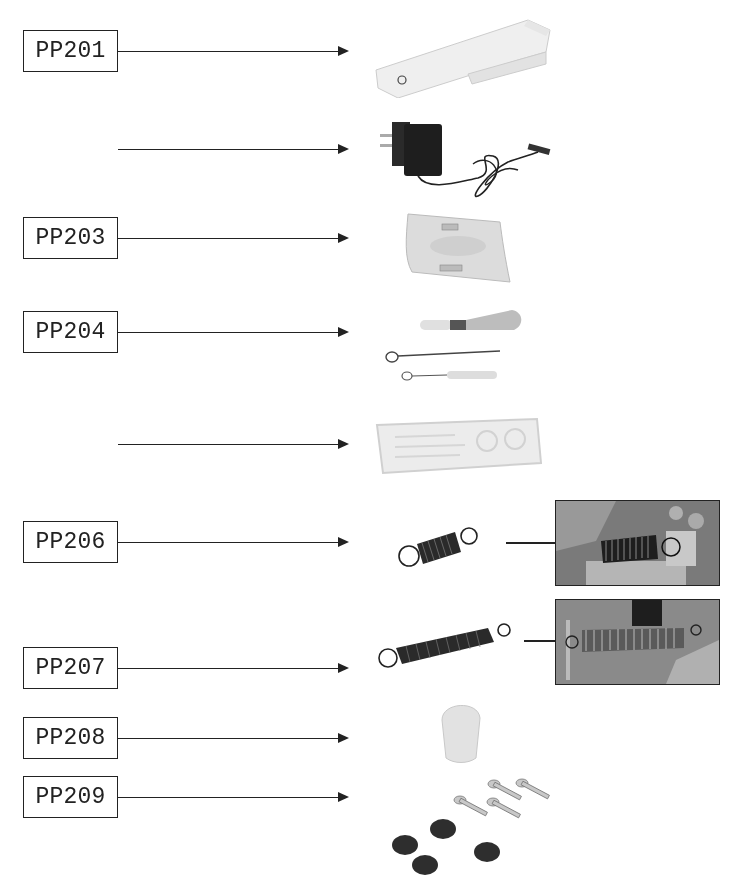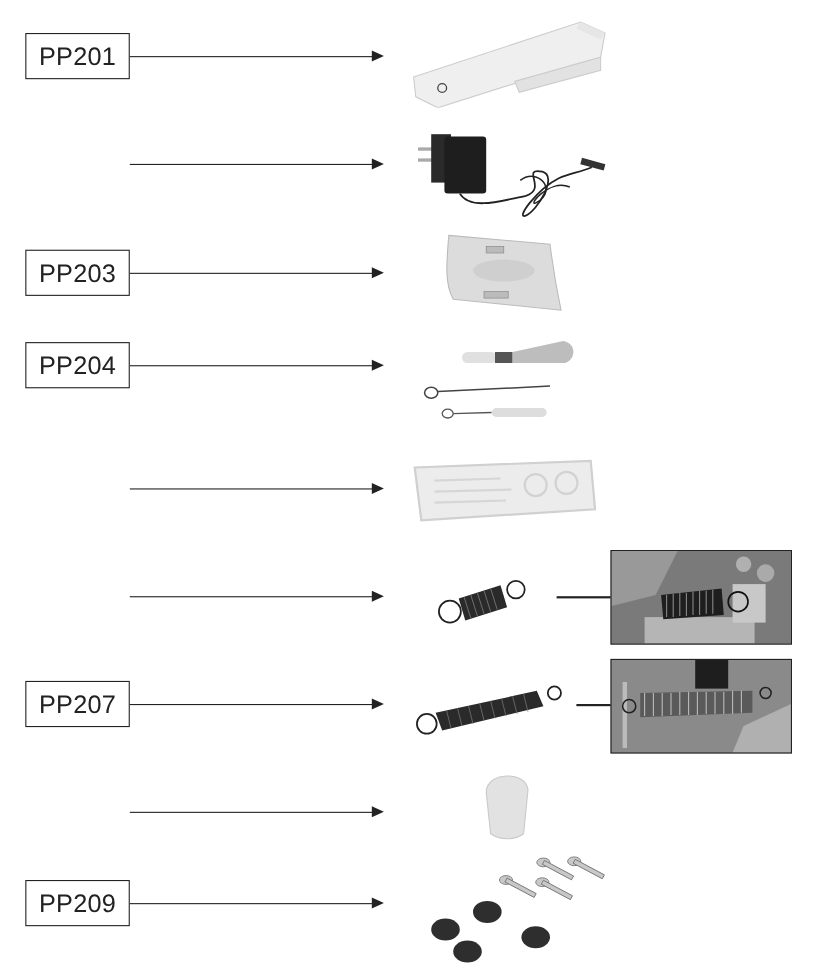--- a/index.html
+++ b/index.html
@@ -1,17 +1,17 @@
 <!DOCTYPE html>
 <html><head>
 <meta charset="utf-8">
 <style>
   html, body { margin:0; padding:0; background:#ffffff; }
   body { width:739px; height:890px; position:relative; overflow:hidden; font-family:"Liberation Sans", sans-serif; }
-  .row { position:absolute; left:0; width:739px; height:44px; }
+  .row { position:absolute; left:0; width:739px; height:44px;font-family:Liberation Mono, monospace; }
   .label-box { position:absolute; left:23px; top:0; width:93px; height:40px; border:1px solid #222; background:#fff;
     font-size:23px; line-height:40px; text-align:center; color:#222; letter-spacing:0.2px; }
   .arrow-line { position:absolute; left:118px; top:21px; width:222px; height:1px; background:#222; }
   .arrow-head { position:absolute; left:338px; top:16px; width:0; height:0;
     border-top:5.5px solid transparent; border-bottom:5.5px solid transparent; border-left:11px solid #222; }
   .part { position:absolute; }
   .photo { position:absolute; border:1px solid #222; background:#888; overflow:hidden; }
   .connector { position:absolute; height:2px; background:#222; }
   svg { display:block; }
 </style>
@@ -20,48 +20,50 @@
 
 <div class="row" style="top:30px">
   <div class="label-box">PP201</div>
   <div class="arrow-line"></div>
   <div class="arrow-head"></div>
 </div>
 <div class="row" style="top:128px">
   <div class="arrow-line"></div>
   <div class="arrow-head"></div>
 </div>
-<div class="row" style="top:227px">
+<div class="row" style="top:217px">
   <div class="label-box">PP203</div>
   <div class="arrow-line"></div>
   <div class="arrow-head"></div>
 </div>
 <div class="row" style="top:311px">
   <div class="label-box">PP204</div>
   <div class="arrow-line"></div>
   <div class="arrow-head"></div>
 </div>
 <div class="row" style="top:423px">
   <div class="arrow-line"></div>
   <div class="arrow-head"></div>
 </div>
 <div class="row" style="top:521px">
-  <div class="arrow-line"></div>
-  <div class="arrow-head"></div>
-</div>
-<div class="row" style="top:619px">
+  <div class="label-box">PP206</div>
+  <div class="arrow-line"></div>
+  <div class="arrow-head"></div>
+</div>
+<div class="row" style="top:647px">
   <div class="label-box">PP207</div>
   <div class="arrow-line"></div>
   <div class="arrow-head"></div>
 </div>
 <div class="row" style="top:717px">
-  <div class="arrow-line"></div>
-  <div class="arrow-head"></div>
-</div>
-<div class="row" style="top:800px">
+  <div class="label-box">PP208</div>
+  <div class="arrow-line"></div>
+  <div class="arrow-head"></div>
+</div>
+<div class="row" style="top:776px">
   <div class="label-box">PP209</div>
   <div class="arrow-line"></div>
   <div class="arrow-head"></div>
 </div>
 
 <div class="part" style="left:368px;top:8px">
   <svg width="190" height="90" viewBox="0 0 190 90">
     <polygon points="8,62 160,12 182,22 178,44 150,52 30,90 10,80" fill="#efefef" stroke="#ccc" stroke-width="1"></polygon>
     <polygon points="100,66 178,44 178,56 104,76" fill="#e2e2e2" stroke="#ccc" stroke-width="1"></polygon>
     <polygon points="160,12 182,22 178,28 156,18" fill="#e6e6e6"></polygon>

